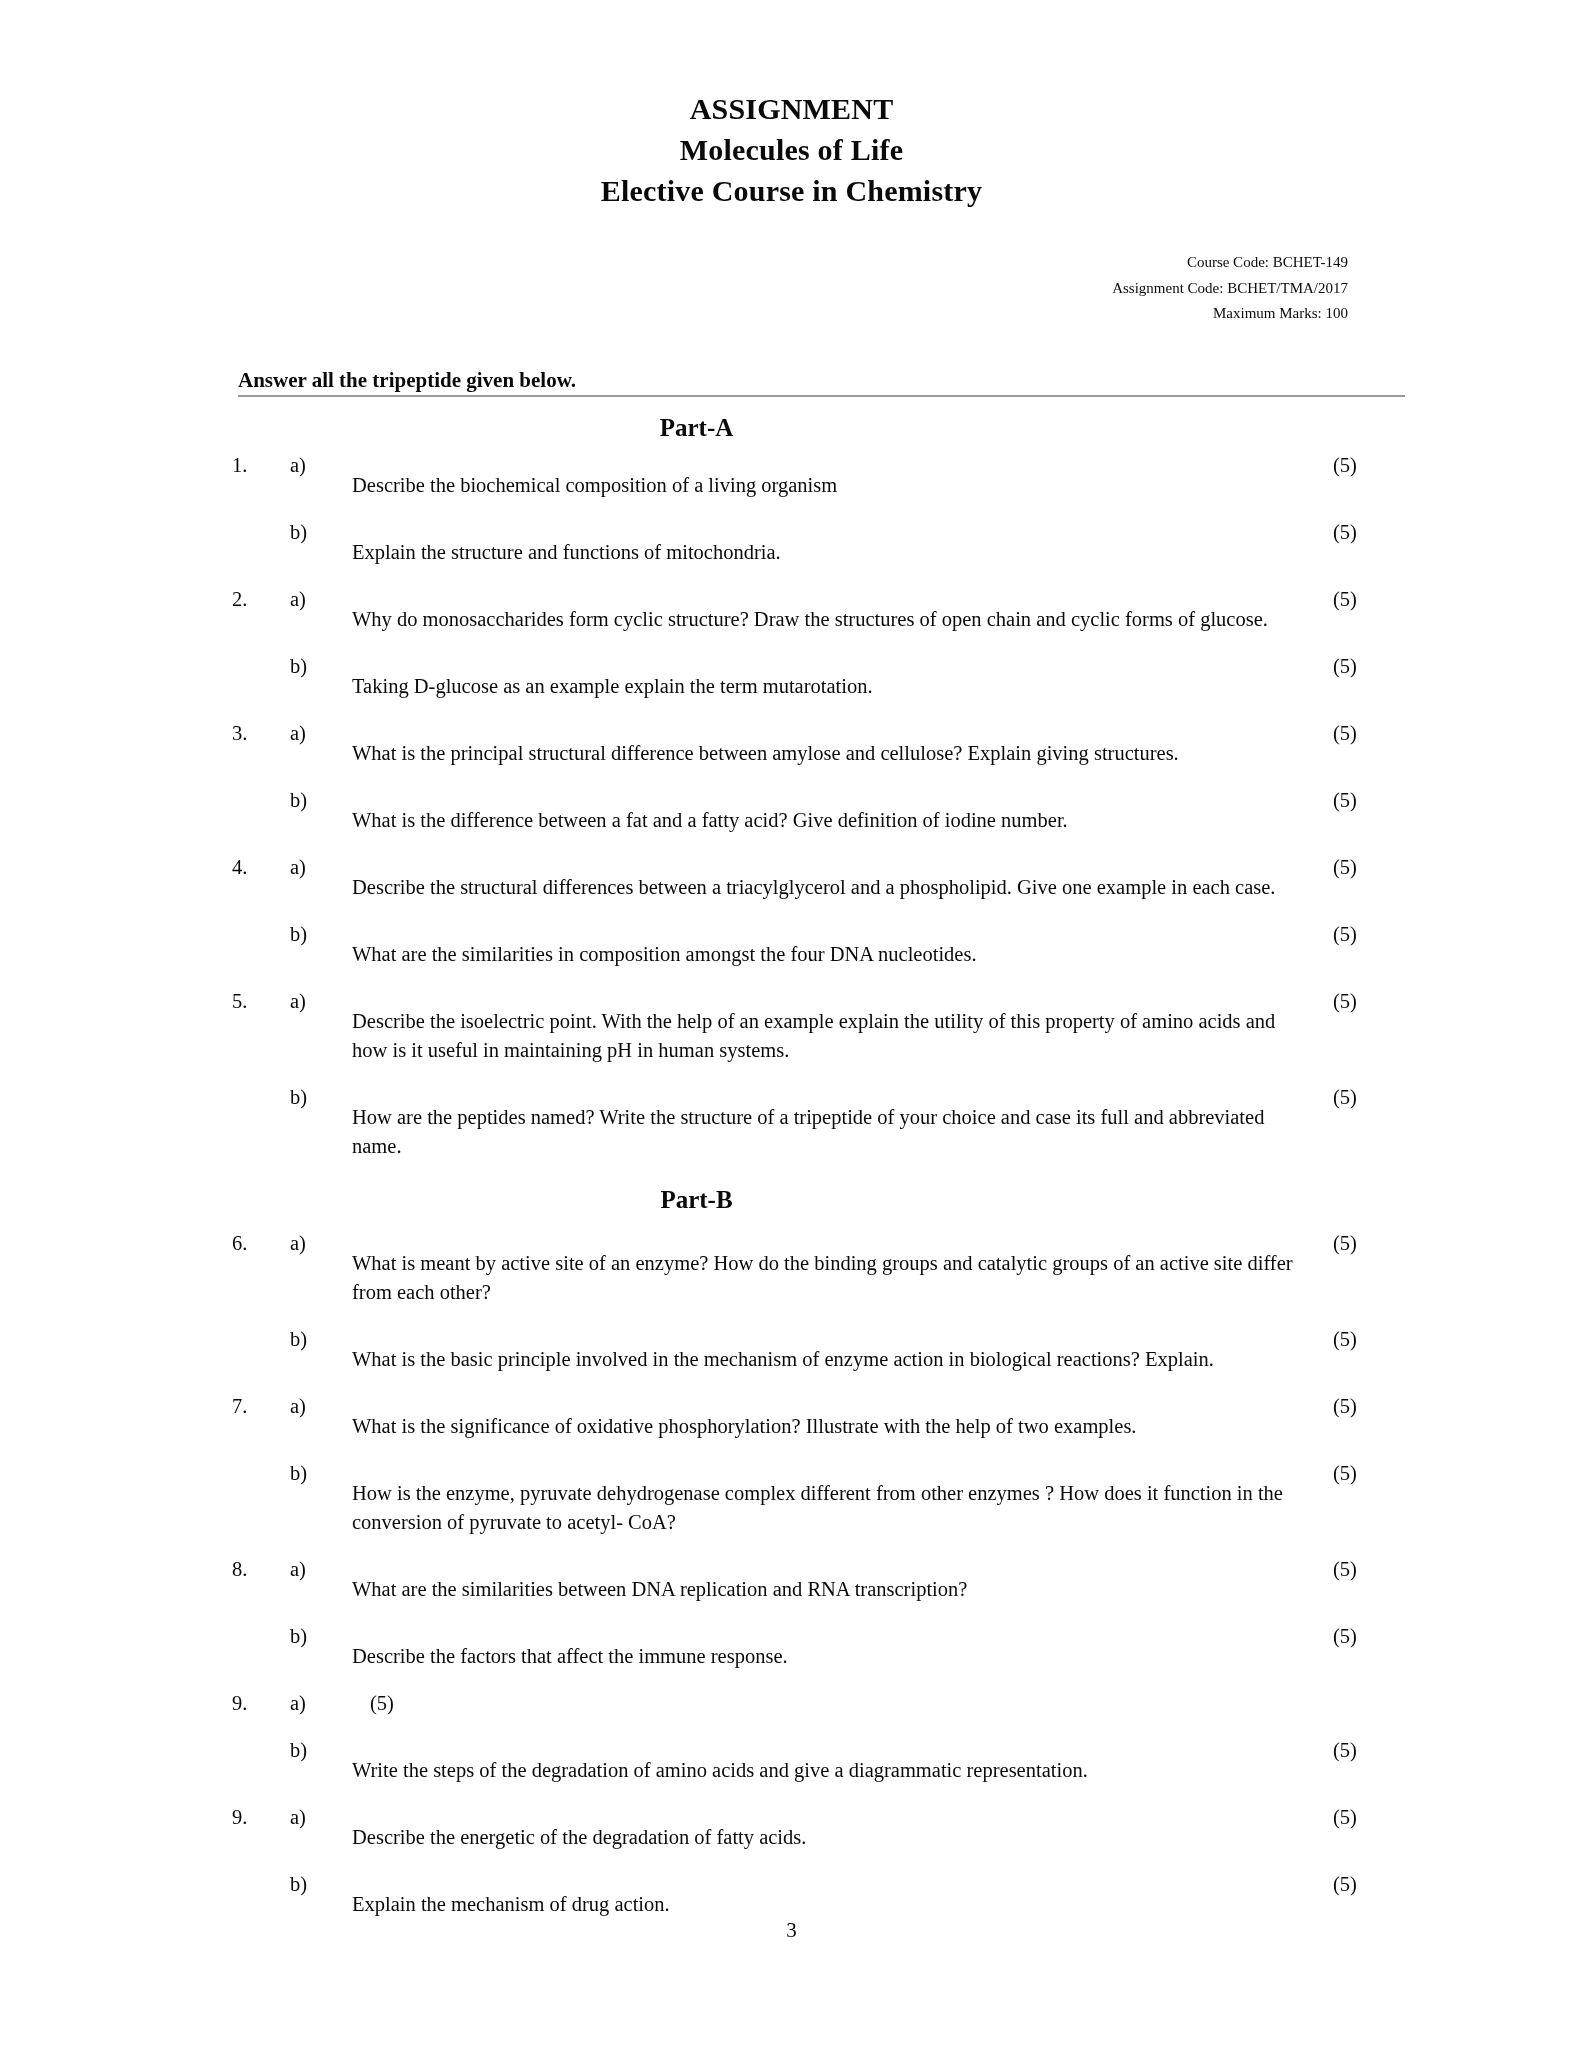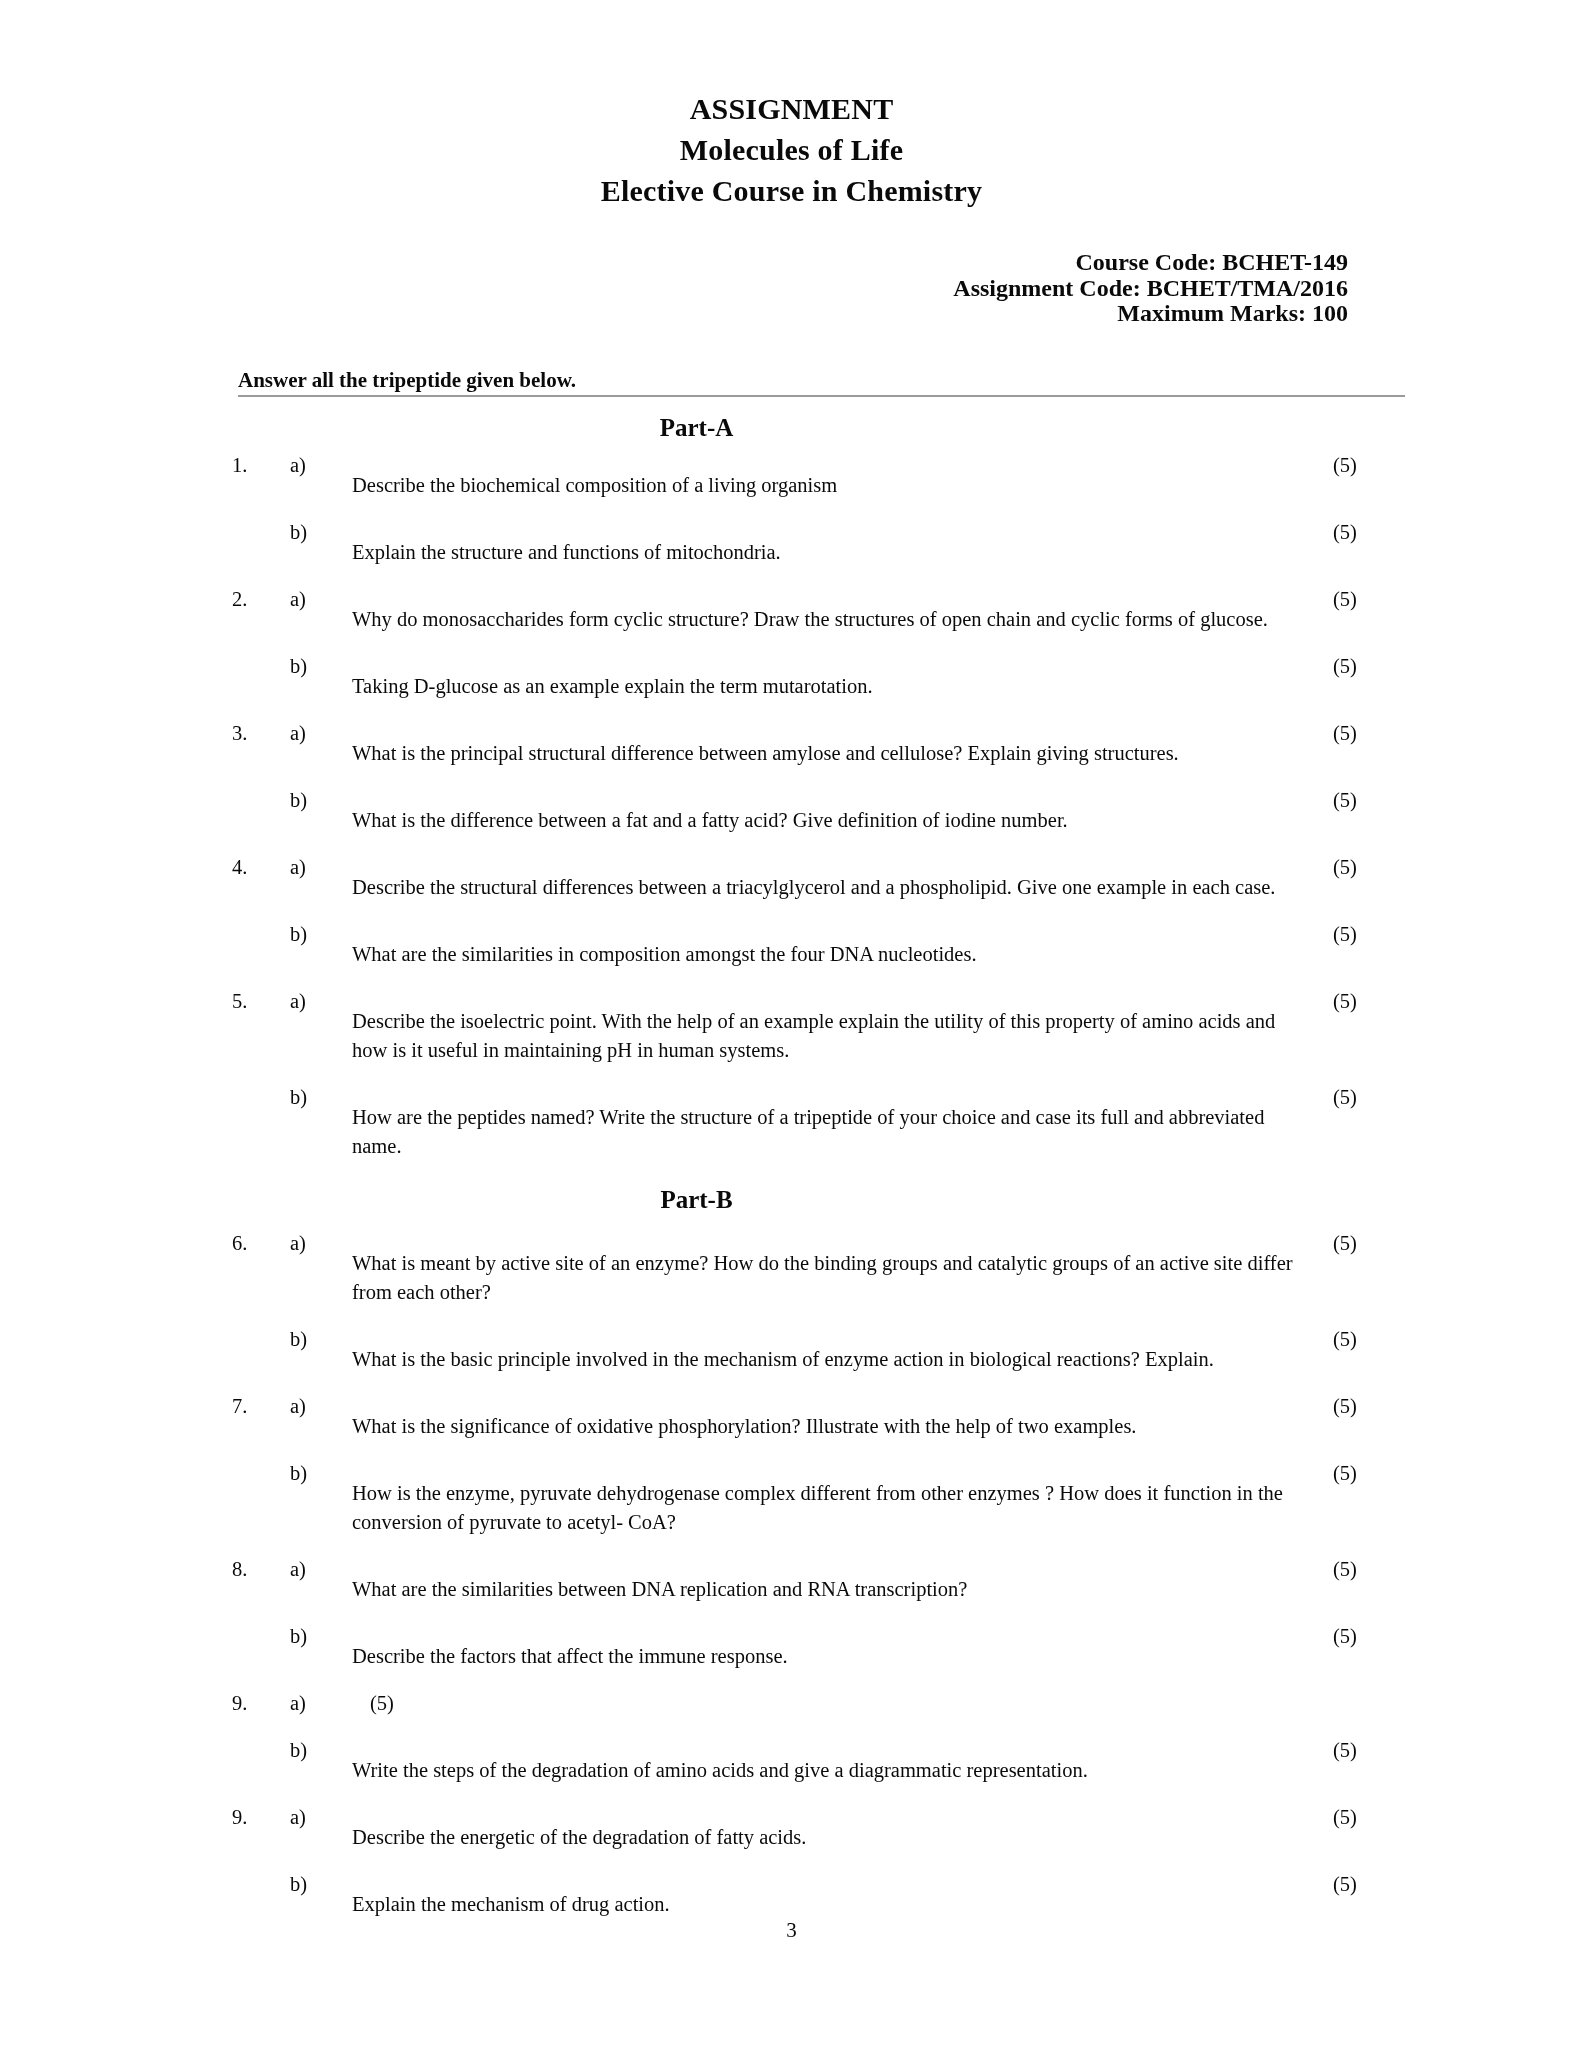--- a/index.html
+++ b/index.html
@@ -35,22 +35,22 @@
     letter-spacing: 0.2px;
   }
 
   
   .meta-block {
     margin-top: 39px;
     padding-right: 235px;
     text-align: right;
   }
   .meta-line {
-    font-weight: bold;
-    font-size: 24px;
+    font-weight: normal;
+    font-size: 15px;
     line-height: 25.5px;
   }
 
   
   .instruction-wrap {
     margin-top: 40px;
     padding-left: 238px;
     padding-right: 178px;
   }
   .instruction {
@@ -136,21 +136,21 @@
 <div class="page">
 
   <div class="title-block">
     <div class="title-line">ASSIGNMENT</div>
     <div class="title-line">Molecules of Life</div>
     <div class="title-line">Elective Course in Chemistry</div>
   </div>
 
   <div class="meta-block">
     <div class="meta-line">Course Code: BCHET-149</div>
-    <div class="meta-line">Assignment Code: BCHET/TMA/2016</div>
+    <div class="meta-line">Assignment Code: BCHET/TMA/2017</div>
     <div class="meta-line">Maximum Marks: 100</div>
   </div>
 
   <div class="instruction-wrap">
     <div class="instruction">Answer all the tripeptide given below.</div>
     <div class="rule"></div>
   </div>
 
   <div id="parts-container">
       <div class="part-heading">Part-A</div>

